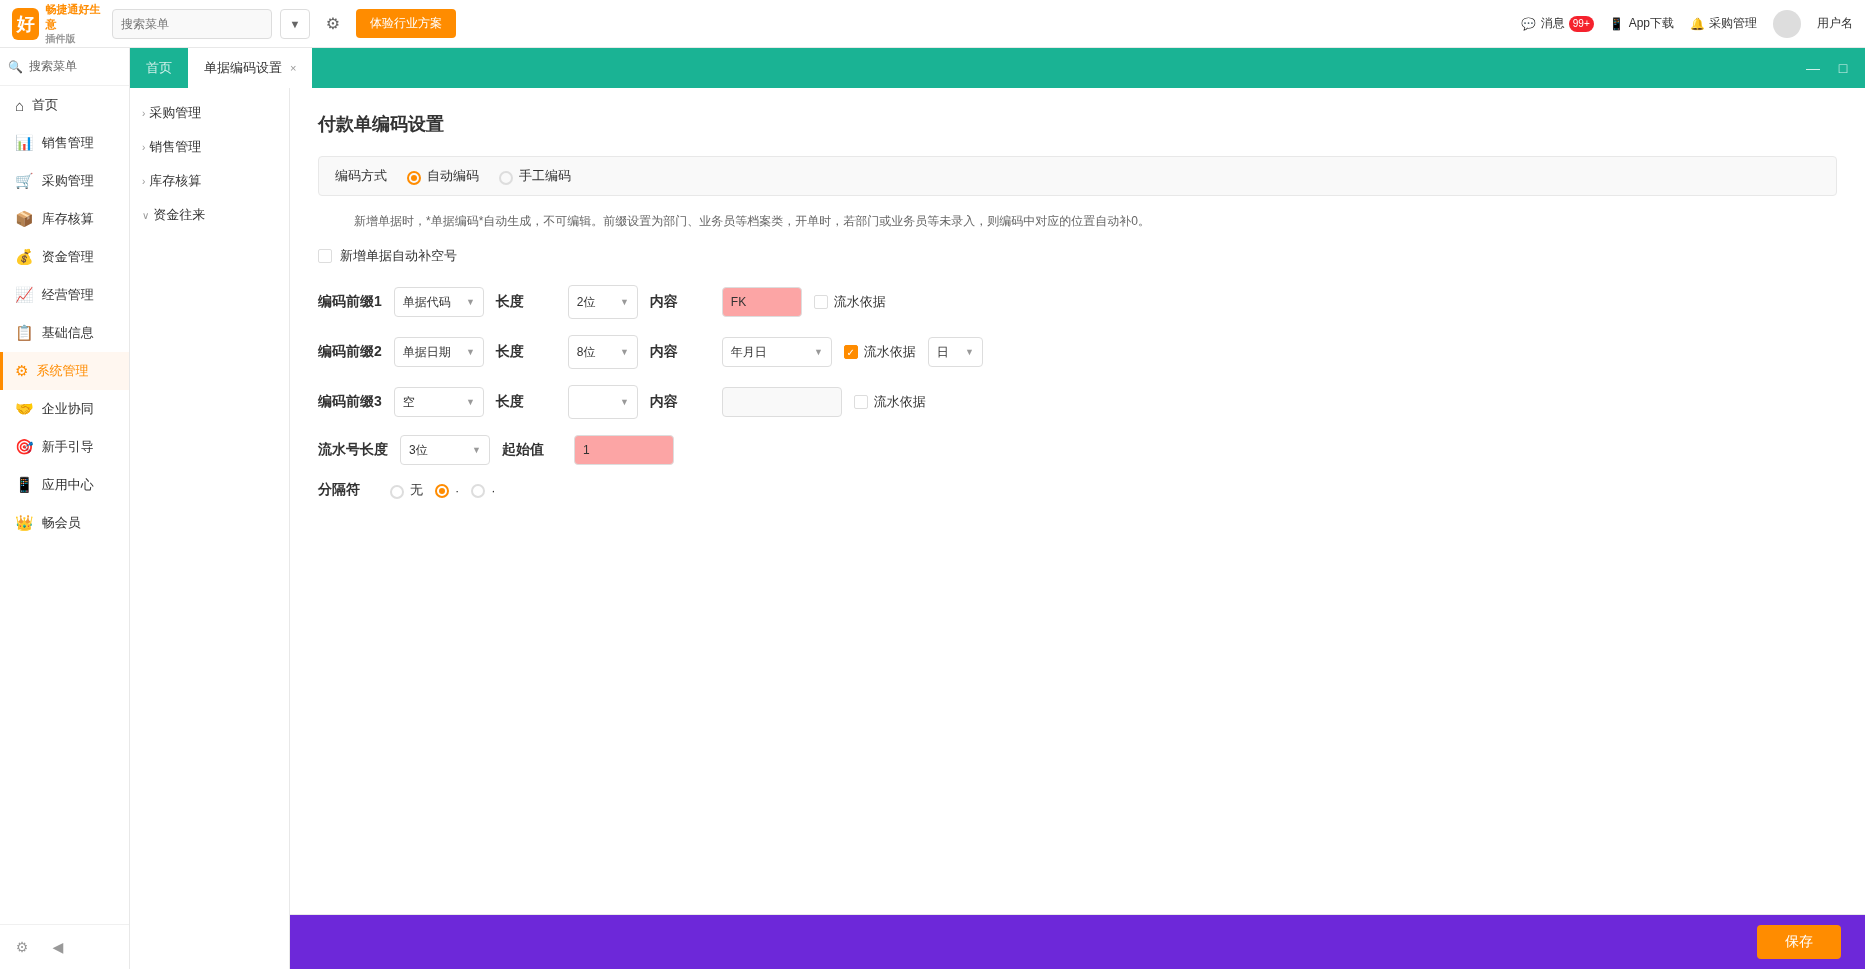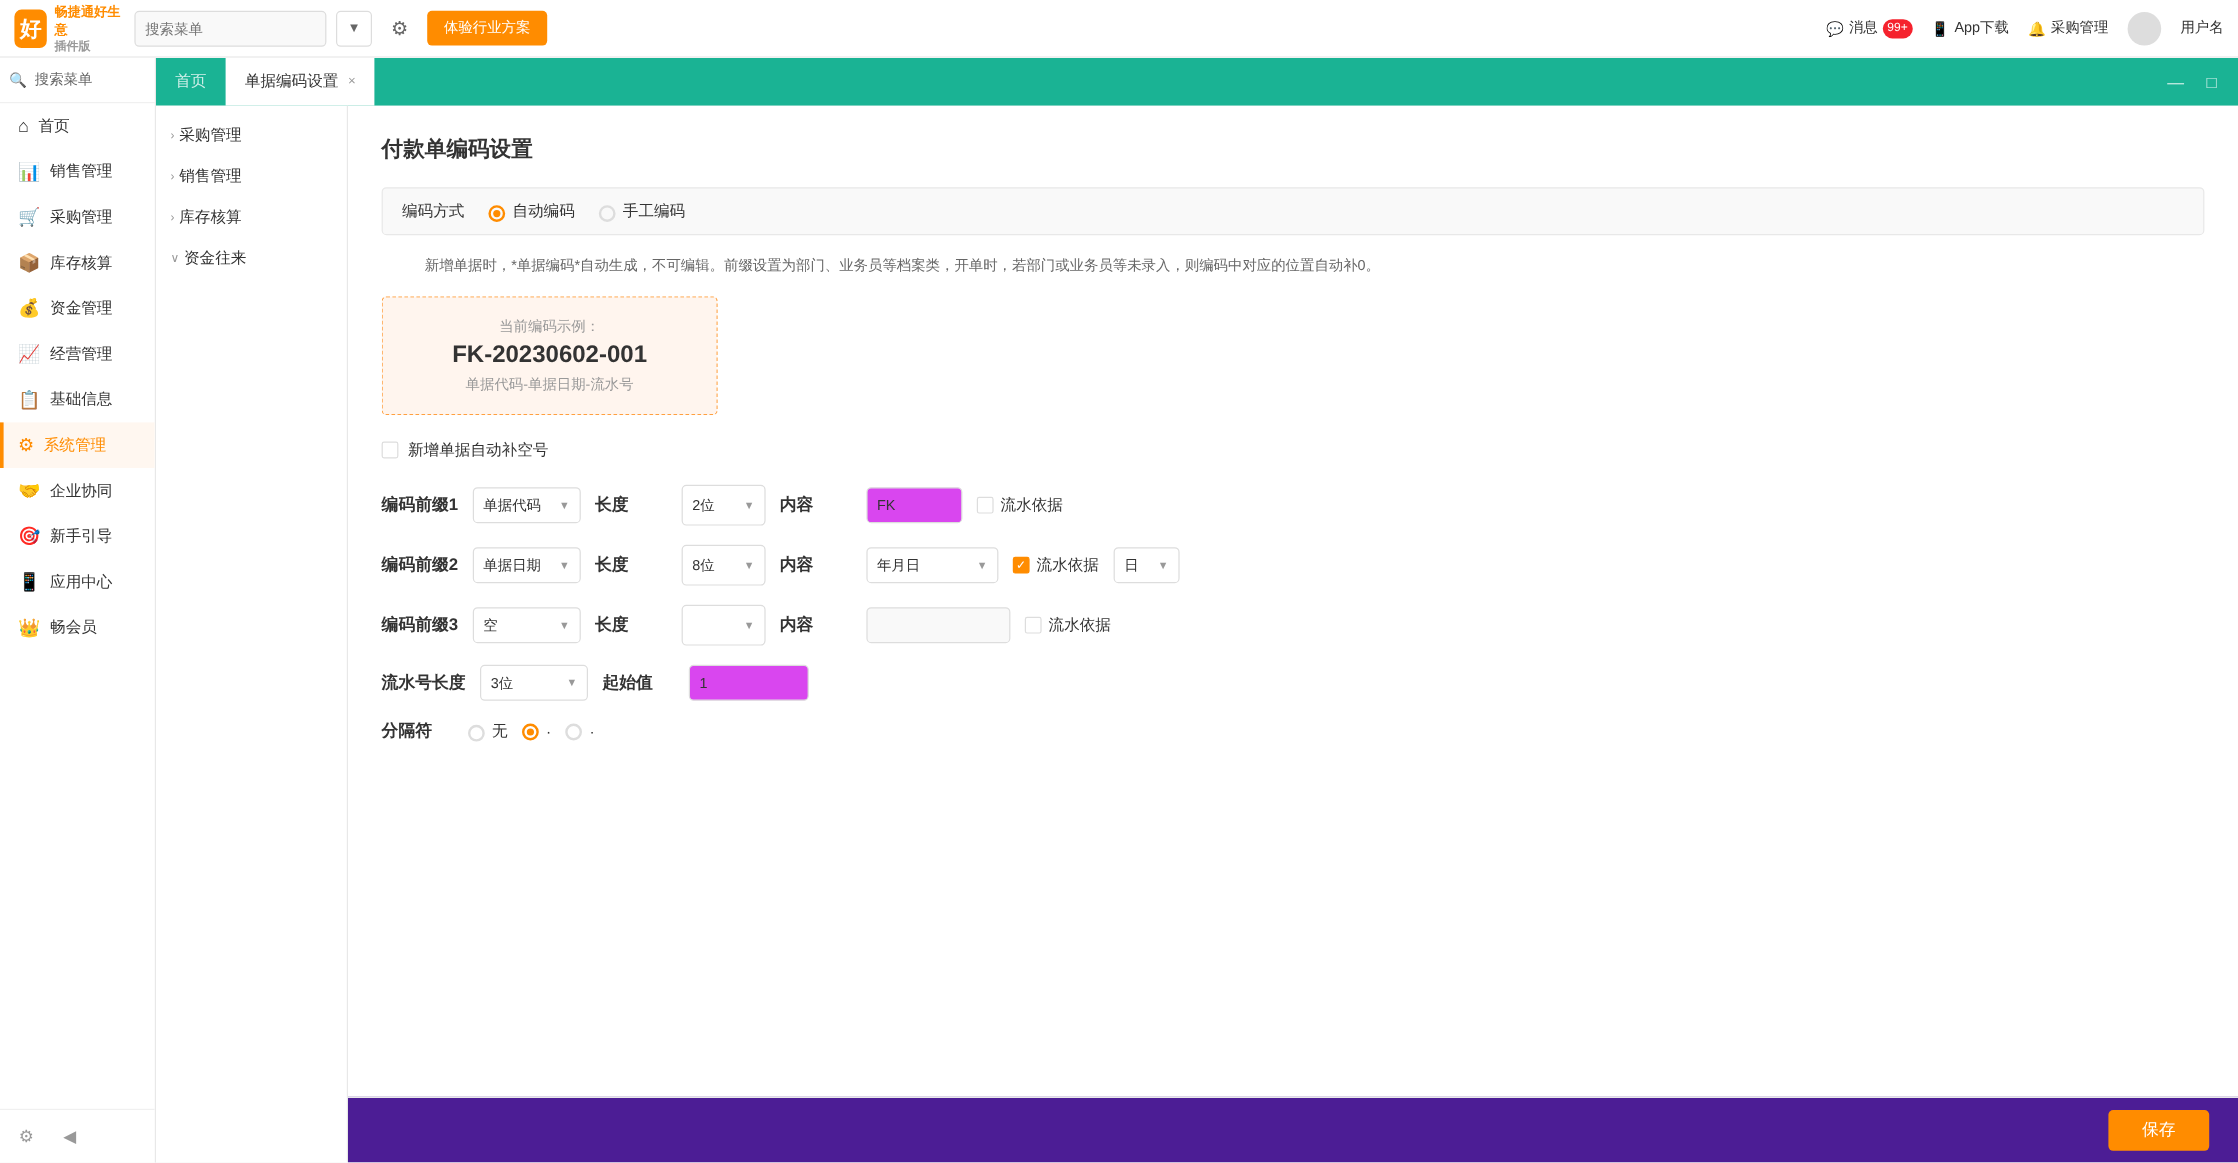--- a/index.html
+++ b/index.html
@@ -378,21 +378,21 @@
       height: 30px;
       border: 1px solid #ddd;
       border-radius: 4px;
       padding: 0 8px;
       font-size: 12px;
       background: #f9f9f9;
       color: #999;
       min-width: 80px;
     }
     .form-input-editable {
-      background: #d946ef;
+      background: #fca5a5;
       color: #333;
     }
     .checkbox-inline {
       display: flex;
       align-items: center;
       gap: 6px;
       font-size: 13px;
       color: #333;
       cursor: pointer;
     }
@@ -423,21 +423,21 @@
     .sep-radio-group {
       display: flex;
       align-items: center;
       gap: 12px;
     }
 
     
     .bottom-bar {
       border-top: 1px solid #e8e8e8;
       padding: 10px 24px;
-      background: #4c1d95;
+      background: #6d28d9;
       display: flex;
       align-items: center;
       justify-content: flex-end;
     }
     .save-btn {
       background: #ff8c00;
       color: #fff;
       border: none;
       border-radius: 4px;
       padding: 8px 28px;
@@ -609,25 +609,20 @@
             <label class="radio-label">
               <div class="radio-dot"></div>
               <span>手工编码</span>
             </label>
           </div>
 
           
           <p class="info-text">新增单据时，*单据编码*自动生成，不可编辑。前缀设置为部门、业务员等档案类，开单时，若部门或业务员等未录入，则编码中对应的位置自动补0。</p>
 
           
-          <div class="preview-box">
-            <div style="font-size:12px;color:#999;text-align:center;margin-bottom:4px;">当前编码示例：</div>
-            <div class="preview-code">FK-20230602-001</div>
-            <div class="preview-desc">单据代码-单据日期-流水号</div>
-          </div>
 
           
           <div class="checkbox-row">
             <div class="checkbox-box"></div>
             <span>新增单据自动补空号</span>
           </div>
 
           
           <div class="form-row">
             <span class="form-label">编码前缀1</span>

